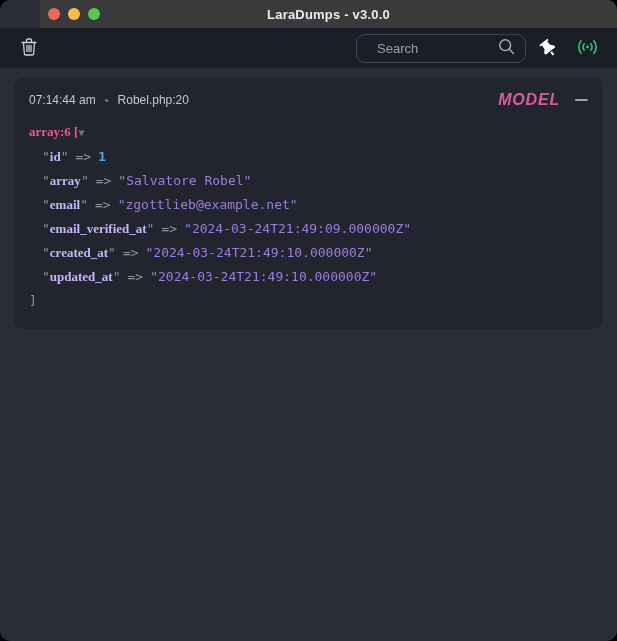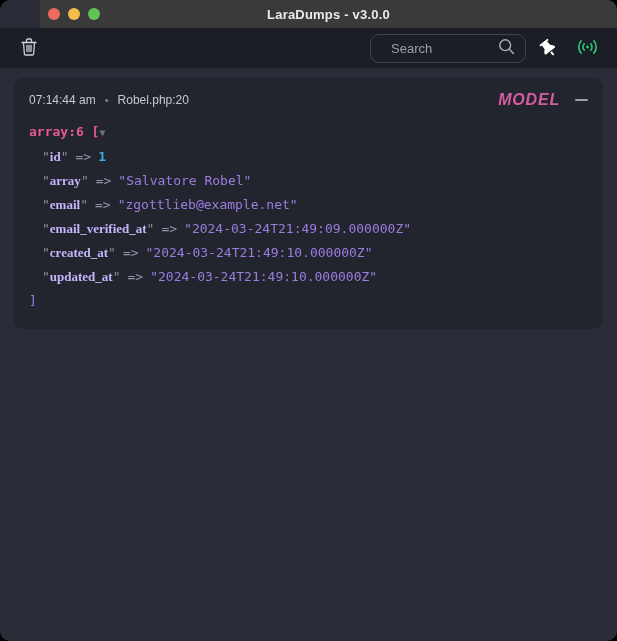--- a/index.html
+++ b/index.html
@@ -32,21 +32,21 @@
   .toolbar {
     height: 40px; flex: 0 0 40px;
     background: #1b1e27;
     display: flex; align-items: center;
     padding: 0 19px 0 21px;
   }
   .icon-btn { background: none; border: none; cursor: pointer; display: flex; align-items: center; justify-content: center; padding: 0; }
   .toolbar .spacer { flex: 1; }
 
   .search-wrap {
-    width: 156px; height: 29px;
+    width: 170px; height: 29px;
     border: 1px solid #3e4450;
     border-radius: 9px;
     display: flex; align-items: center;
     padding: 0 10px 0 20px;
     margin-right: 14px;
   }
   .search-wrap input {
     flex: 1; min-width: 0;
     background: transparent; border: none; outline: none;
     color: #d4d7dc; font-size: 13px;
@@ -79,21 +79,21 @@
 
   
   .dump {
     margin-top: 11px;
     font-family: "DejaVu Sans Mono", monospace;
     font-size: 13px;
     line-height: 24px;
   }
   .dump-line { white-space: pre; }
   .dump-line.indent { padding-left: 13px; }
-  .c-pink   { color: #e75a95; font-weight: bold; }
+  .c-pink   { color: #e75a95; font-weight: bold; font-family: Liberation Serif, serif; }
   .c-arrowhead { color: #6d7280; font-size: 10px; }
   .c-quote  { color: #8b909c; }
   .c-key    { color: #c4b5fd; font-weight: bold; font-family: Liberation Serif, serif; }
   .c-op     { color: #8e93a5; }
   .c-num    { color: #41a8e8; font-weight: bold; }
   .c-str    { color: #9d7ce0; }
   .c-bracket{ color: #9d7ce0; }
   .op-space { margin: 0 7px; }
 </style>
 </head>

